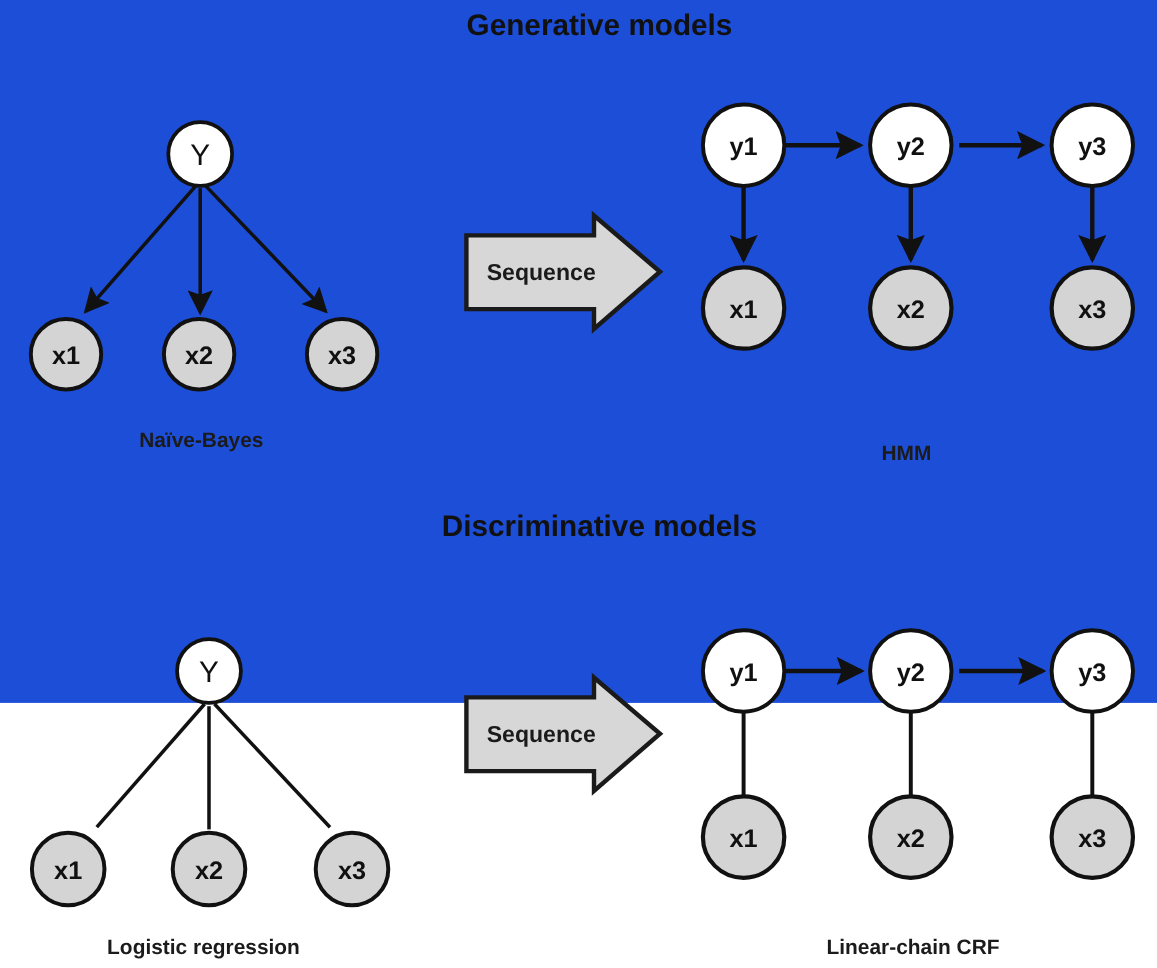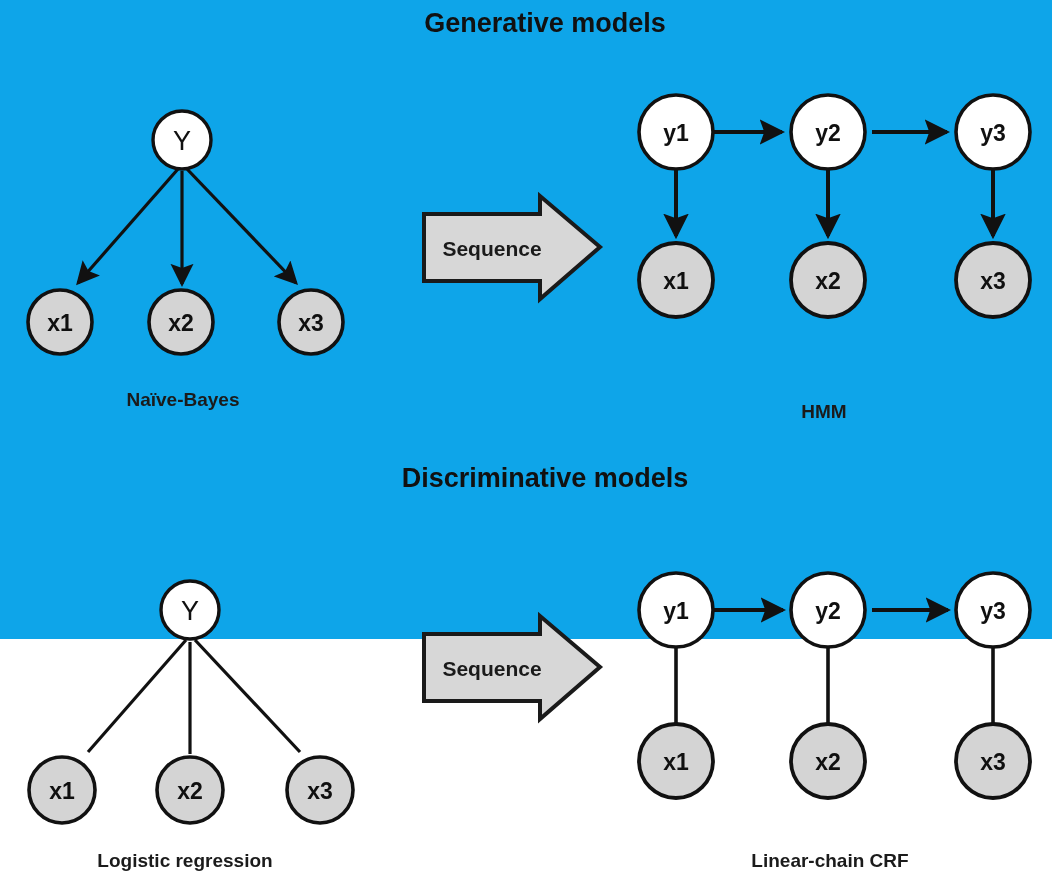--- a/index.html
+++ b/index.html
@@ -11,21 +11,21 @@
   body {
     font-family: "Liberation Sans", sans-serif;
     width: 1052px;
     height: 880px;
     overflow: hidden;
   }
   #stage {
     position: relative;
     width: 1052px;
     height: 639px;
-    background: #0ea5e9;
+    background: #1d4ed8;
   }
   #figure-svg {
     position: absolute;
     top: 0;
     left: 0;
     width: 1052px;
     height: 880px;
     display: block;
   }
   .section-title {

